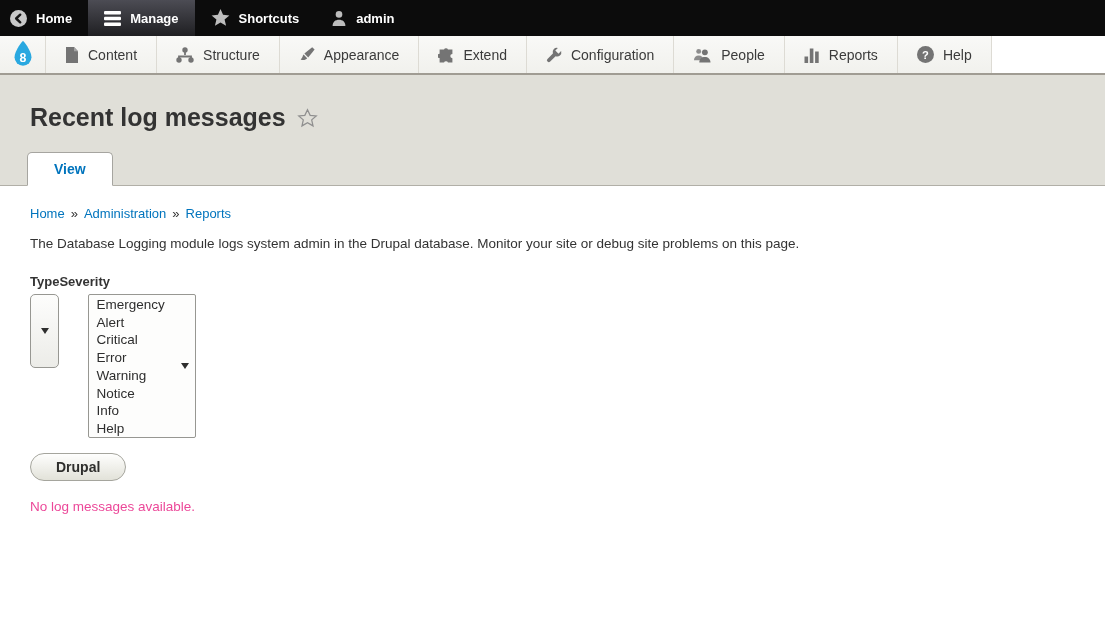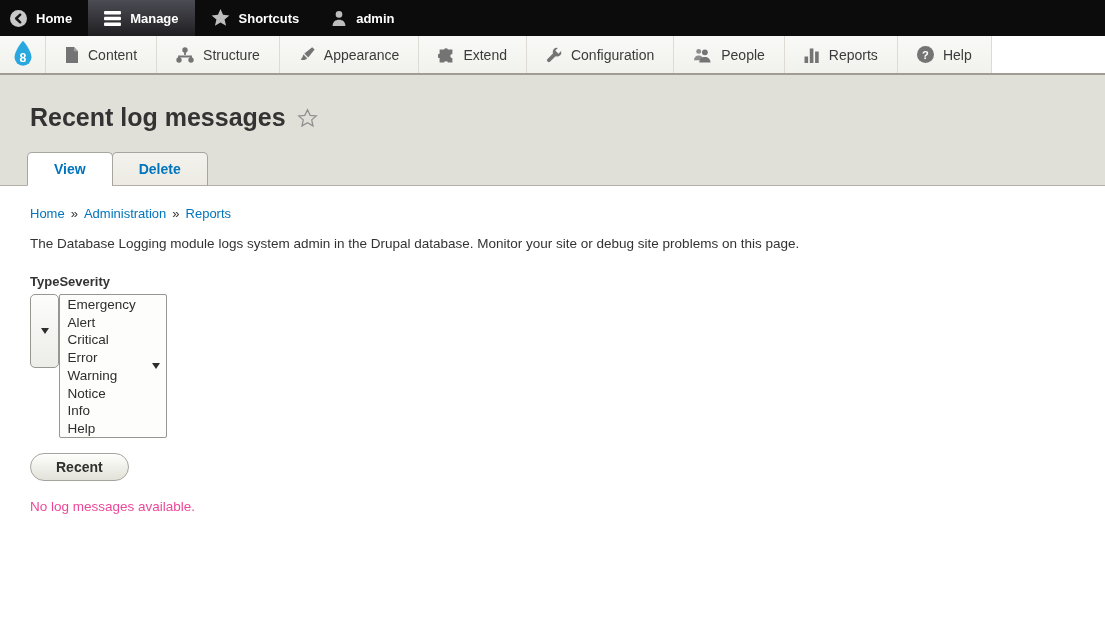--- a/index.html
+++ b/index.html
@@ -113,21 +113,21 @@
   }
   .select-empty .arrow-down {
     position:absolute; left:50%; top:50%; transform:translate(-50%,-50%);
   }
 
   .listbox {
     width:108px; height:144px;
     border:1px solid #979792; border-radius:2px;
     background:#fdfdfc;
     padding:1px 0 16px 7px;
-    position:relative; cursor:pointer;
+    position:relative; cursor:pointer;margin-left:29px;
   }
   .listbox .opt {
     display:block; font-size:13.5px; line-height:17.7px; color:#2e2e2e;
   }
   .listbox .arrow-down {
     position:absolute; right:6px; top:50%; transform:translateY(-50%);
   }
 
   .filter-button {
     margin-top:15px;
@@ -281,21 +281,20 @@
   <div class="page-title-row">
     <h1 class="page-title">Recent log messages</h1>
     <span class="title-star">
       <svg width="21" height="20" viewBox="0 0 22 21">
           <path d="M11 1.8l2.8 5.9 6.4.6-4.8 4.2 1.4 6.3L11 15.4 5.2 18.8l1.4-6.3L1.8 8.3l6.4-.6z" fill="none" stroke="#8f8f8f" stroke-width="1.3"></path>
         </svg>
     </span>
   </div>
   <div class="tabs">
     <a class="tab active">View</a>
-    <a class="tab">Delete</a>
   </div>
 </div>
 
 <div class="main">
 
   <div class="breadcrumb">
     <a>Home</a>
     <span class="sep">»</span>
     <a>Administration</a>
     <span class="sep">»</span>
@@ -320,17 +319,17 @@
         <span class="opt">Error</span>
         <span class="opt">Warning</span>
         <span class="opt">Notice</span>
         <span class="opt">Info</span>
         <span class="opt">Help</span>
         <span class="arrow-down"></span>
       </div>
     </div>
   </div>
 
-  <button class="filter-button">Recent</button>
+  <button class="filter-button">Drupal</button>
 
   <div class="empty-message">No log messages available.</div>
 
 </div>
 
 </body></html>

